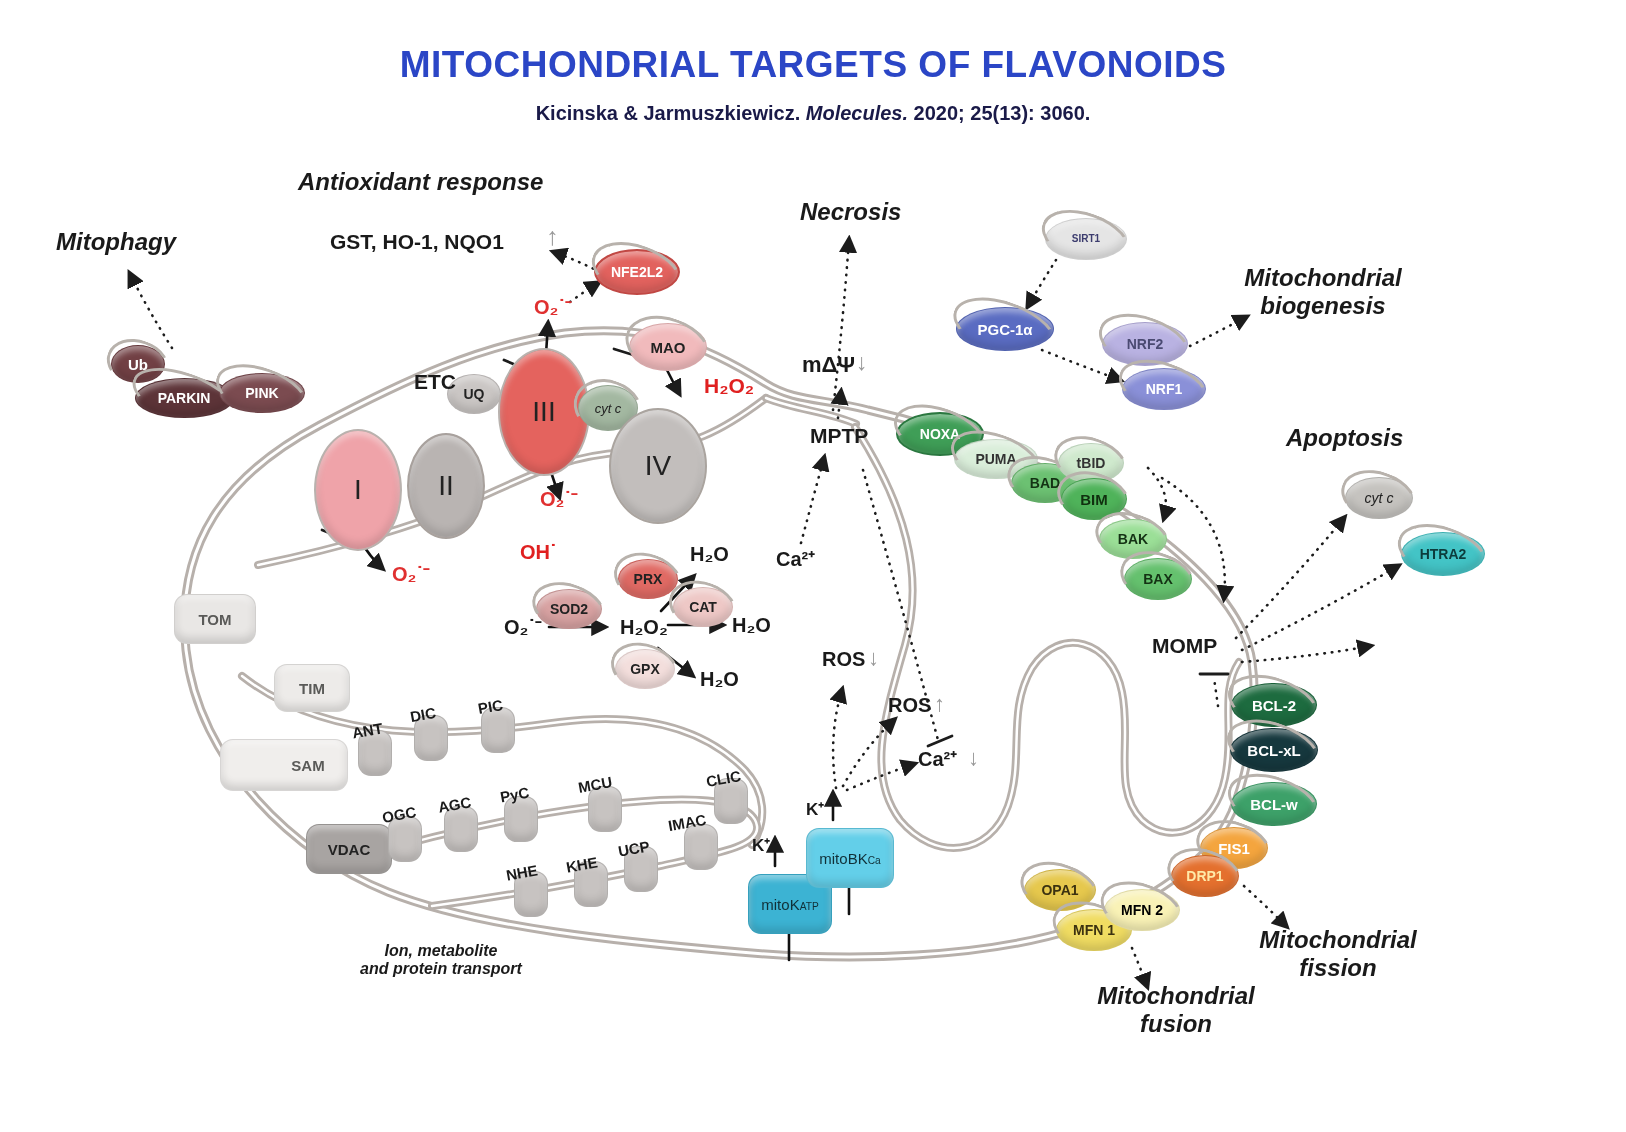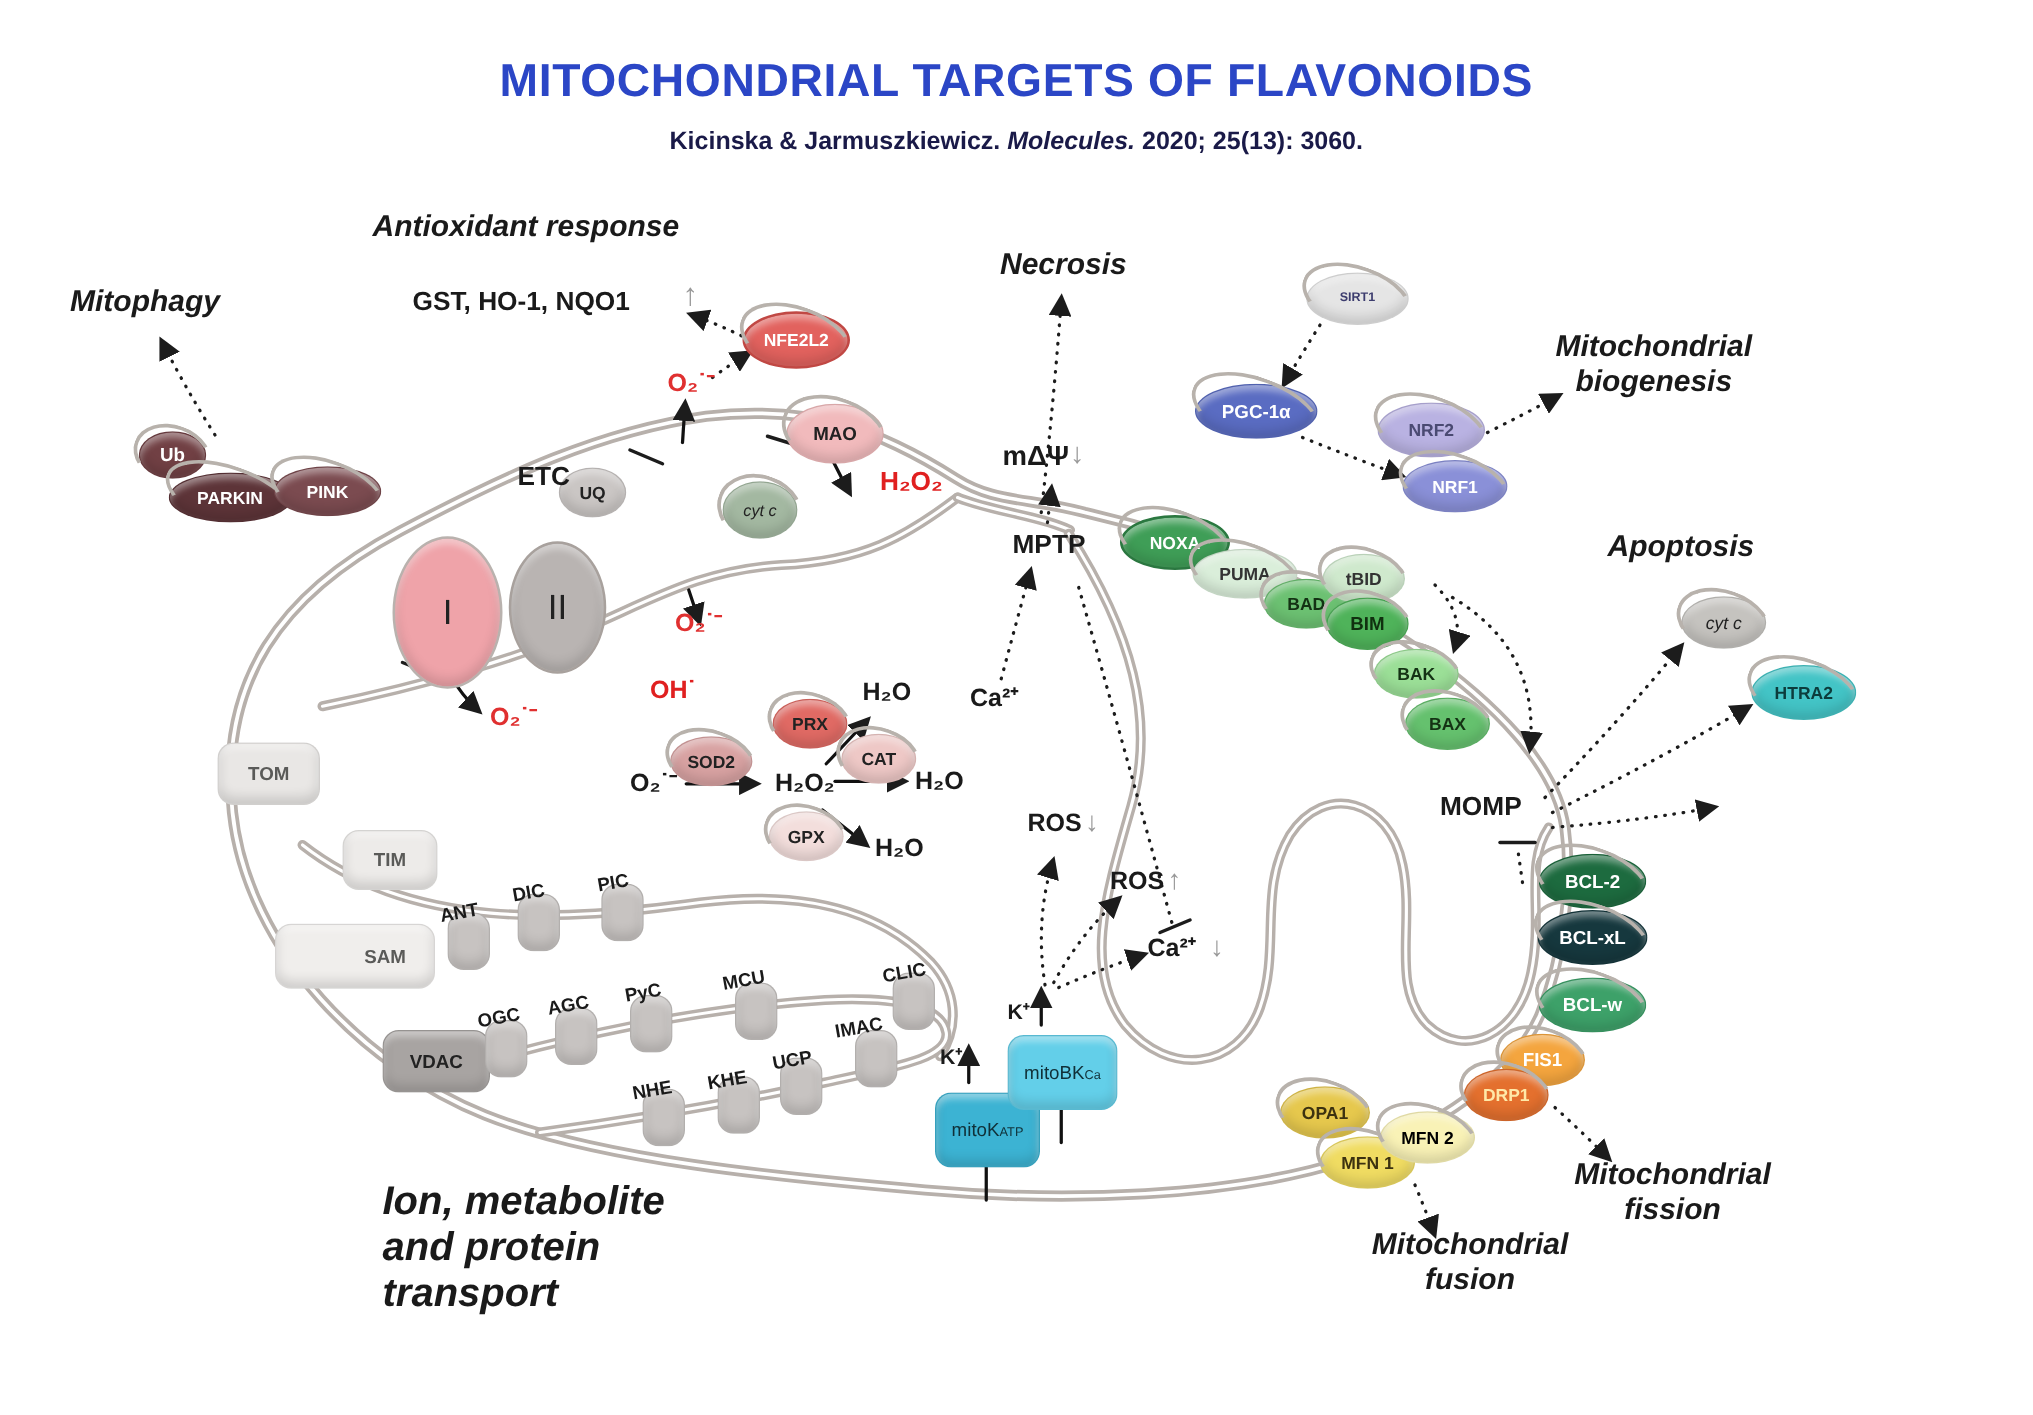--- a/index.html
+++ b/index.html
@@ -127,22 +127,28 @@
     </div>
     <div class="node" style="left: 447px; top: 374px; width: 52px; height: 38px; background: rgb(202, 198, 196); color: rgb(34, 34, 34); font-size: 14px; font-weight: 700;">
       <span>UQ</span>
     </div>
     <div class="node" style="left: 314px; top: 429px; width: 84px; height: 118px; background: rgb(239, 163, 169); color: rgb(34, 34, 34); font-size: 28px; border-color: rgb(185, 178, 174); border-width: 2px;">
       <span>I</span>
     </div>
     <div class="node" style="left: 407px; top: 433px; width: 74px; height: 102px; background: rgb(185, 180, 178); color: rgb(34, 34, 34); font-size: 28px; border-color: rgb(168, 161, 157); border-width: 2px;">
       <span>II</span>
     </div>
+    <div class="node" style="left: 498px; top: 348px; width: 88px; height: 124px; background: rgb(228, 99, 94); color: rgb(34, 34, 34); font-size: 28px; border-color: rgb(185, 178, 174); border-width: 2px;">
+      <span>III</span>
+    </div>
     <div class="node arc" style="left: 578px; top: 385px; width: 58px; height: 44px; background: rgb(163, 184, 161); color: rgb(34, 34, 34); font-size: 13px; font-style: italic;">
       <span>cyt c</span>
+    </div>
+    <div class="node" style="left: 609px; top: 408px; width: 94px; height: 112px; background: rgb(194, 190, 188); color: rgb(34, 34, 34); font-size: 28px; border-color: rgb(170, 164, 159); border-width: 2px;">
+      <span>IV</span>
     </div>
     <div class="node arc" style="left: 629px; top: 323px; width: 76px; height: 46px; background: rgb(241, 186, 188); color: rgb(34, 34, 34); font-size: 15px; font-weight: 700;">
       <span>MAO</span>
     </div>
     <div class="node arc" style="left: 594px; top: 249px; width: 82px; height: 42px; background: rgb(226, 98, 94); color: rgb(255, 255, 255); font-size: 14px; border-color: rgb(192, 72, 68); border-width: 2px; font-weight: 700;">
       <span>NFE2L2</span>
     </div>
     <div class="node arc" style="left: 536px; top: 589px; width: 64px; height: 38px; background: rgb(216, 162, 162); color: rgb(34, 34, 34); font-size: 14px; font-weight: 700;">
       <span>SOD2</span>
     </div>
@@ -299,21 +305,21 @@
     <div class="txt" style="left: 968px; top: 745px; font-size: 22px; color: rgb(153, 153, 153); font-weight: 700;">↓</div>
     <div class="txt" style="left: 1152px; top: 634px; font-size: 21px; color: rgb(26, 26, 26); font-weight: 700;">MOMP</div>
     <div class="txt" style="left: 752px; top: 836px; font-size: 17px; color: rgb(26, 26, 26); font-weight: 700;">K⁺</div>
     <div class="txt" style="left: 806px; top: 800px; font-size: 17px; color: rgb(26, 26, 26); font-weight: 700;">K⁺</div>
     <div class="txt" style="left: 56px; top: 228px; font-size: 24px; color: rgb(26, 26, 26); font-weight: 700; font-style: italic;">Mitophagy</div>
     <div class="txt" style="left: 298px; top: 168px; font-size: 24px; color: rgb(26, 26, 26); font-weight: 700; font-style: italic;">Antioxidant response</div>
     <div class="txt" style="left: 800px; top: 198px; font-size: 24px; color: rgb(26, 26, 26); font-weight: 700; font-style: italic;">Necrosis</div>
     <div class="txt" style="left: 1228px; top: 264px; font-size: 24px; color: rgb(26, 26, 26); width: 190px; text-align: center; font-weight: 700; font-style: italic;">Mitochondrial
 biogenesis</div>
     <div class="txt" style="left: 1286px; top: 424px; font-size: 24px; color: rgb(26, 26, 26); font-weight: 700; font-style: italic;">Apoptosis</div>
-    <div class="txt" style="left: 306px; top: 942px; font-size: 32px; color: rgb(26, 26, 26); width: 270px; font-weight: 700; font-style: italic;">Ion, metabolite
+    <div class="txt" style="left: 306px; top: 942px; font-size: 16px; color: rgb(26, 26, 26); width: 270px; text-align: center; font-weight: 700; font-style: italic;">Ion, metabolite
 and protein transport</div>
     <div class="txt" style="left: 1086px; top: 982px; font-size: 24px; color: rgb(26, 26, 26); width: 180px; text-align: center; font-weight: 700; font-style: italic;">Mitochondrial
 fusion</div>
     <div class="txt" style="left: 1248px; top: 926px; font-size: 24px; color: rgb(26, 26, 26); width: 180px; text-align: center; font-weight: 700; font-style: italic;">Mitochondrial
 fission</div>
     <div class="txt" style="left: 352px; top: 722px; font-size: 15px; color: rgb(26, 26, 26); font-weight: 700; transform: rotate(-10deg);">ANT</div>
     <div class="txt" style="left: 410px; top: 706px; font-size: 15px; color: rgb(26, 26, 26); font-weight: 700; transform: rotate(-10deg);">DIC</div>
     <div class="txt" style="left: 478px; top: 698px; font-size: 15px; color: rgb(26, 26, 26); font-weight: 700; transform: rotate(-10deg);">PIC</div>
     <div class="txt" style="left: 382px; top: 806px; font-size: 15px; color: rgb(26, 26, 26); font-weight: 700; transform: rotate(-10deg);">OGC</div>
     <div class="txt" style="left: 438px; top: 796px; font-size: 15px; color: rgb(26, 26, 26); font-weight: 700; transform: rotate(-10deg);">AGC</div>

